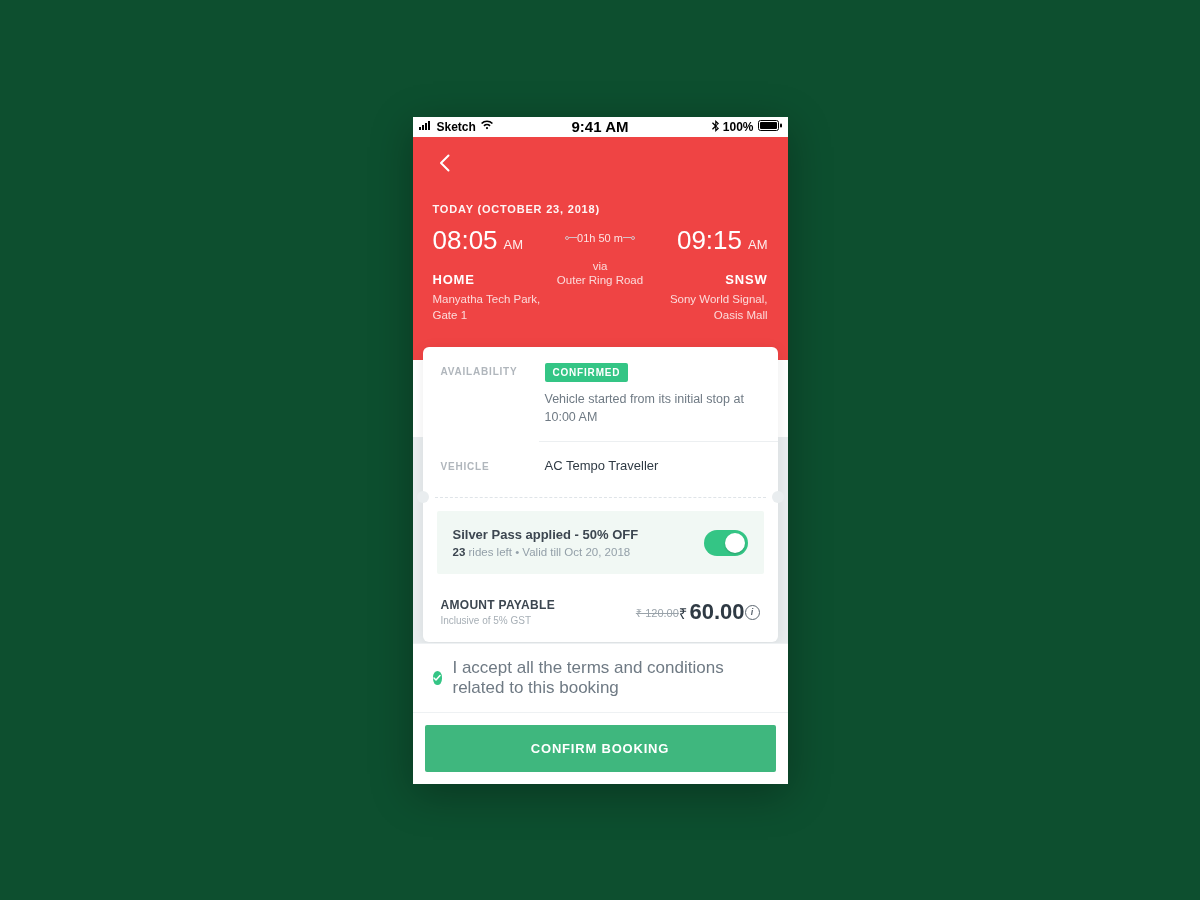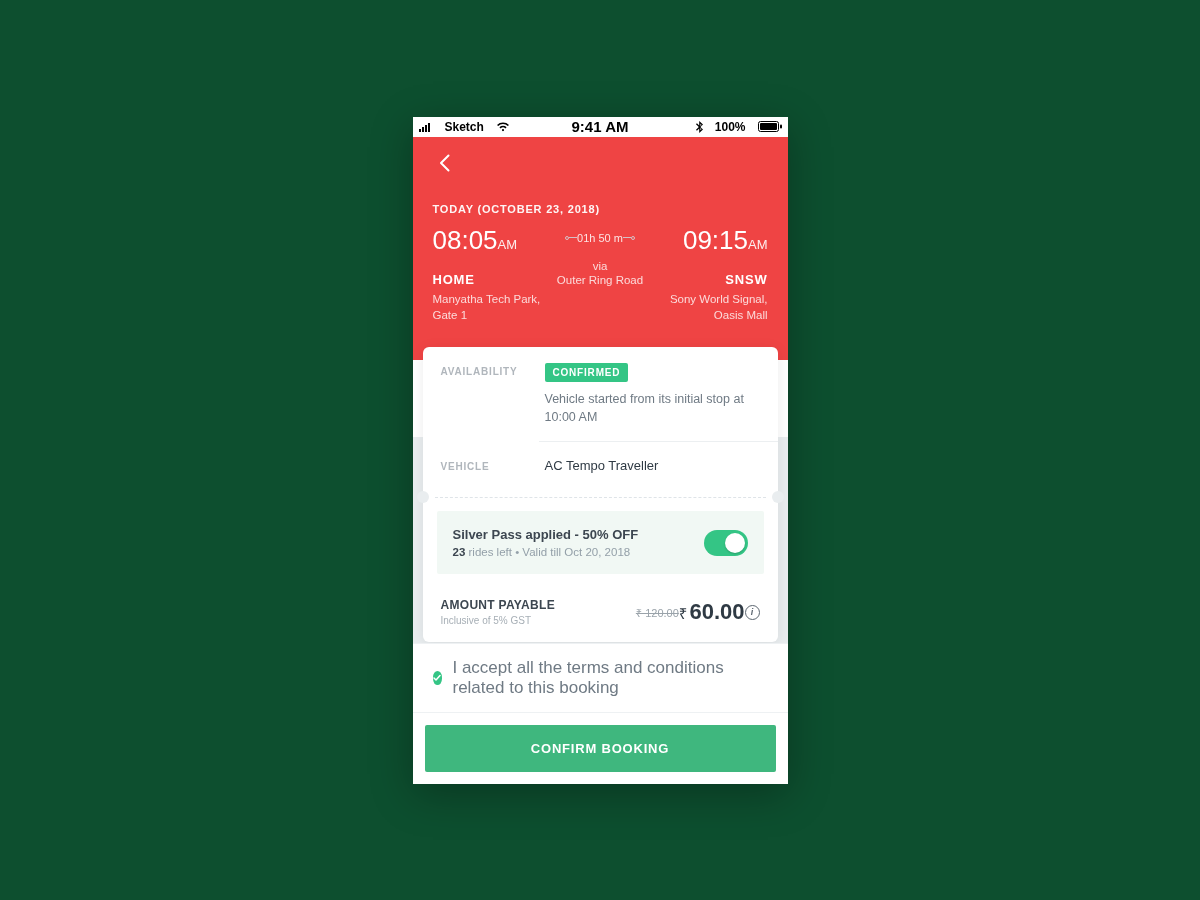--- a/index.html
+++ b/index.html
@@ -26,21 +26,21 @@
     height: 20px;
     background: #ffffff;
     display: flex;
     align-items: center;
     justify-content: space-between;
     padding: 0 6px;
     font-size: 12px;
     font-weight: 600;
     color: #000;
   }
-  .sb-left, .sb-right { display: flex; align-items: center; gap: 12px; }
+  .sb-left, .sb-right { display: flex; align-items: flex-start; gap: 4px; }
   .sb-center { position: absolute; left: 0; right: 0; text-align: center; font-size: 15px; font-weight: 600; }
   .signal-icon, .wifi-icon, .bt-icon, .batt-icon { display: inline-flex; align-items: center; }
 
   
   .header {
     background: #ef4444;
     padding: 14px 20px 36px 20px;
     color: #fff;
     position: relative;
   }
@@ -50,21 +50,21 @@
   }
   .date-label {
     font-size: 11px; letter-spacing: 0.8px; font-weight: 600; opacity: 0.95;
     margin-bottom: 10px;
   }
   .trip-row { display: flex; justify-content: space-between; align-items: flex-start; }
   .trip-col { display: flex; flex-direction: column; }
   .trip-col.left { align-items: flex-start; max-width: 110px; }
   .trip-col.mid { align-items: center; flex: 1; padding: 0 6px; }
   .trip-col.right { align-items: flex-end; max-width: 110px; text-align: right; }
-  .time-big { font-size: 26px; font-weight: 400; display: inline-flex; align-items: baseline; gap: 0; }
+  .time-big { font-size: 26px; font-weight: 400; display: inline-flex; align-items: baseline; gap: 6px; }
   .time-ampm { font-size: 13px; opacity: 0.9; }
   .duration {
     font-size: 11px; opacity: 0.85; display: flex; align-items: center; 
     margin-top: 7px;
   }
   .dur-dot { width: 4px; height: 4px; border-radius: 50%; border: 1px solid #cfd7de; }
   .dur-line { width: 8px; height: 1px; background: #cfd7de; }
   .loc-name { font-size: 13px; font-weight: 700; letter-spacing: 0.8px; margin-top: 16px; }
   .loc-sub { font-size: 11.5px; opacity: 0.8; line-height: 1.45; margin-top: 4px; }
   .via-label { font-size: 11.5px; opacity: 0.8; margin-top: 16px; }

